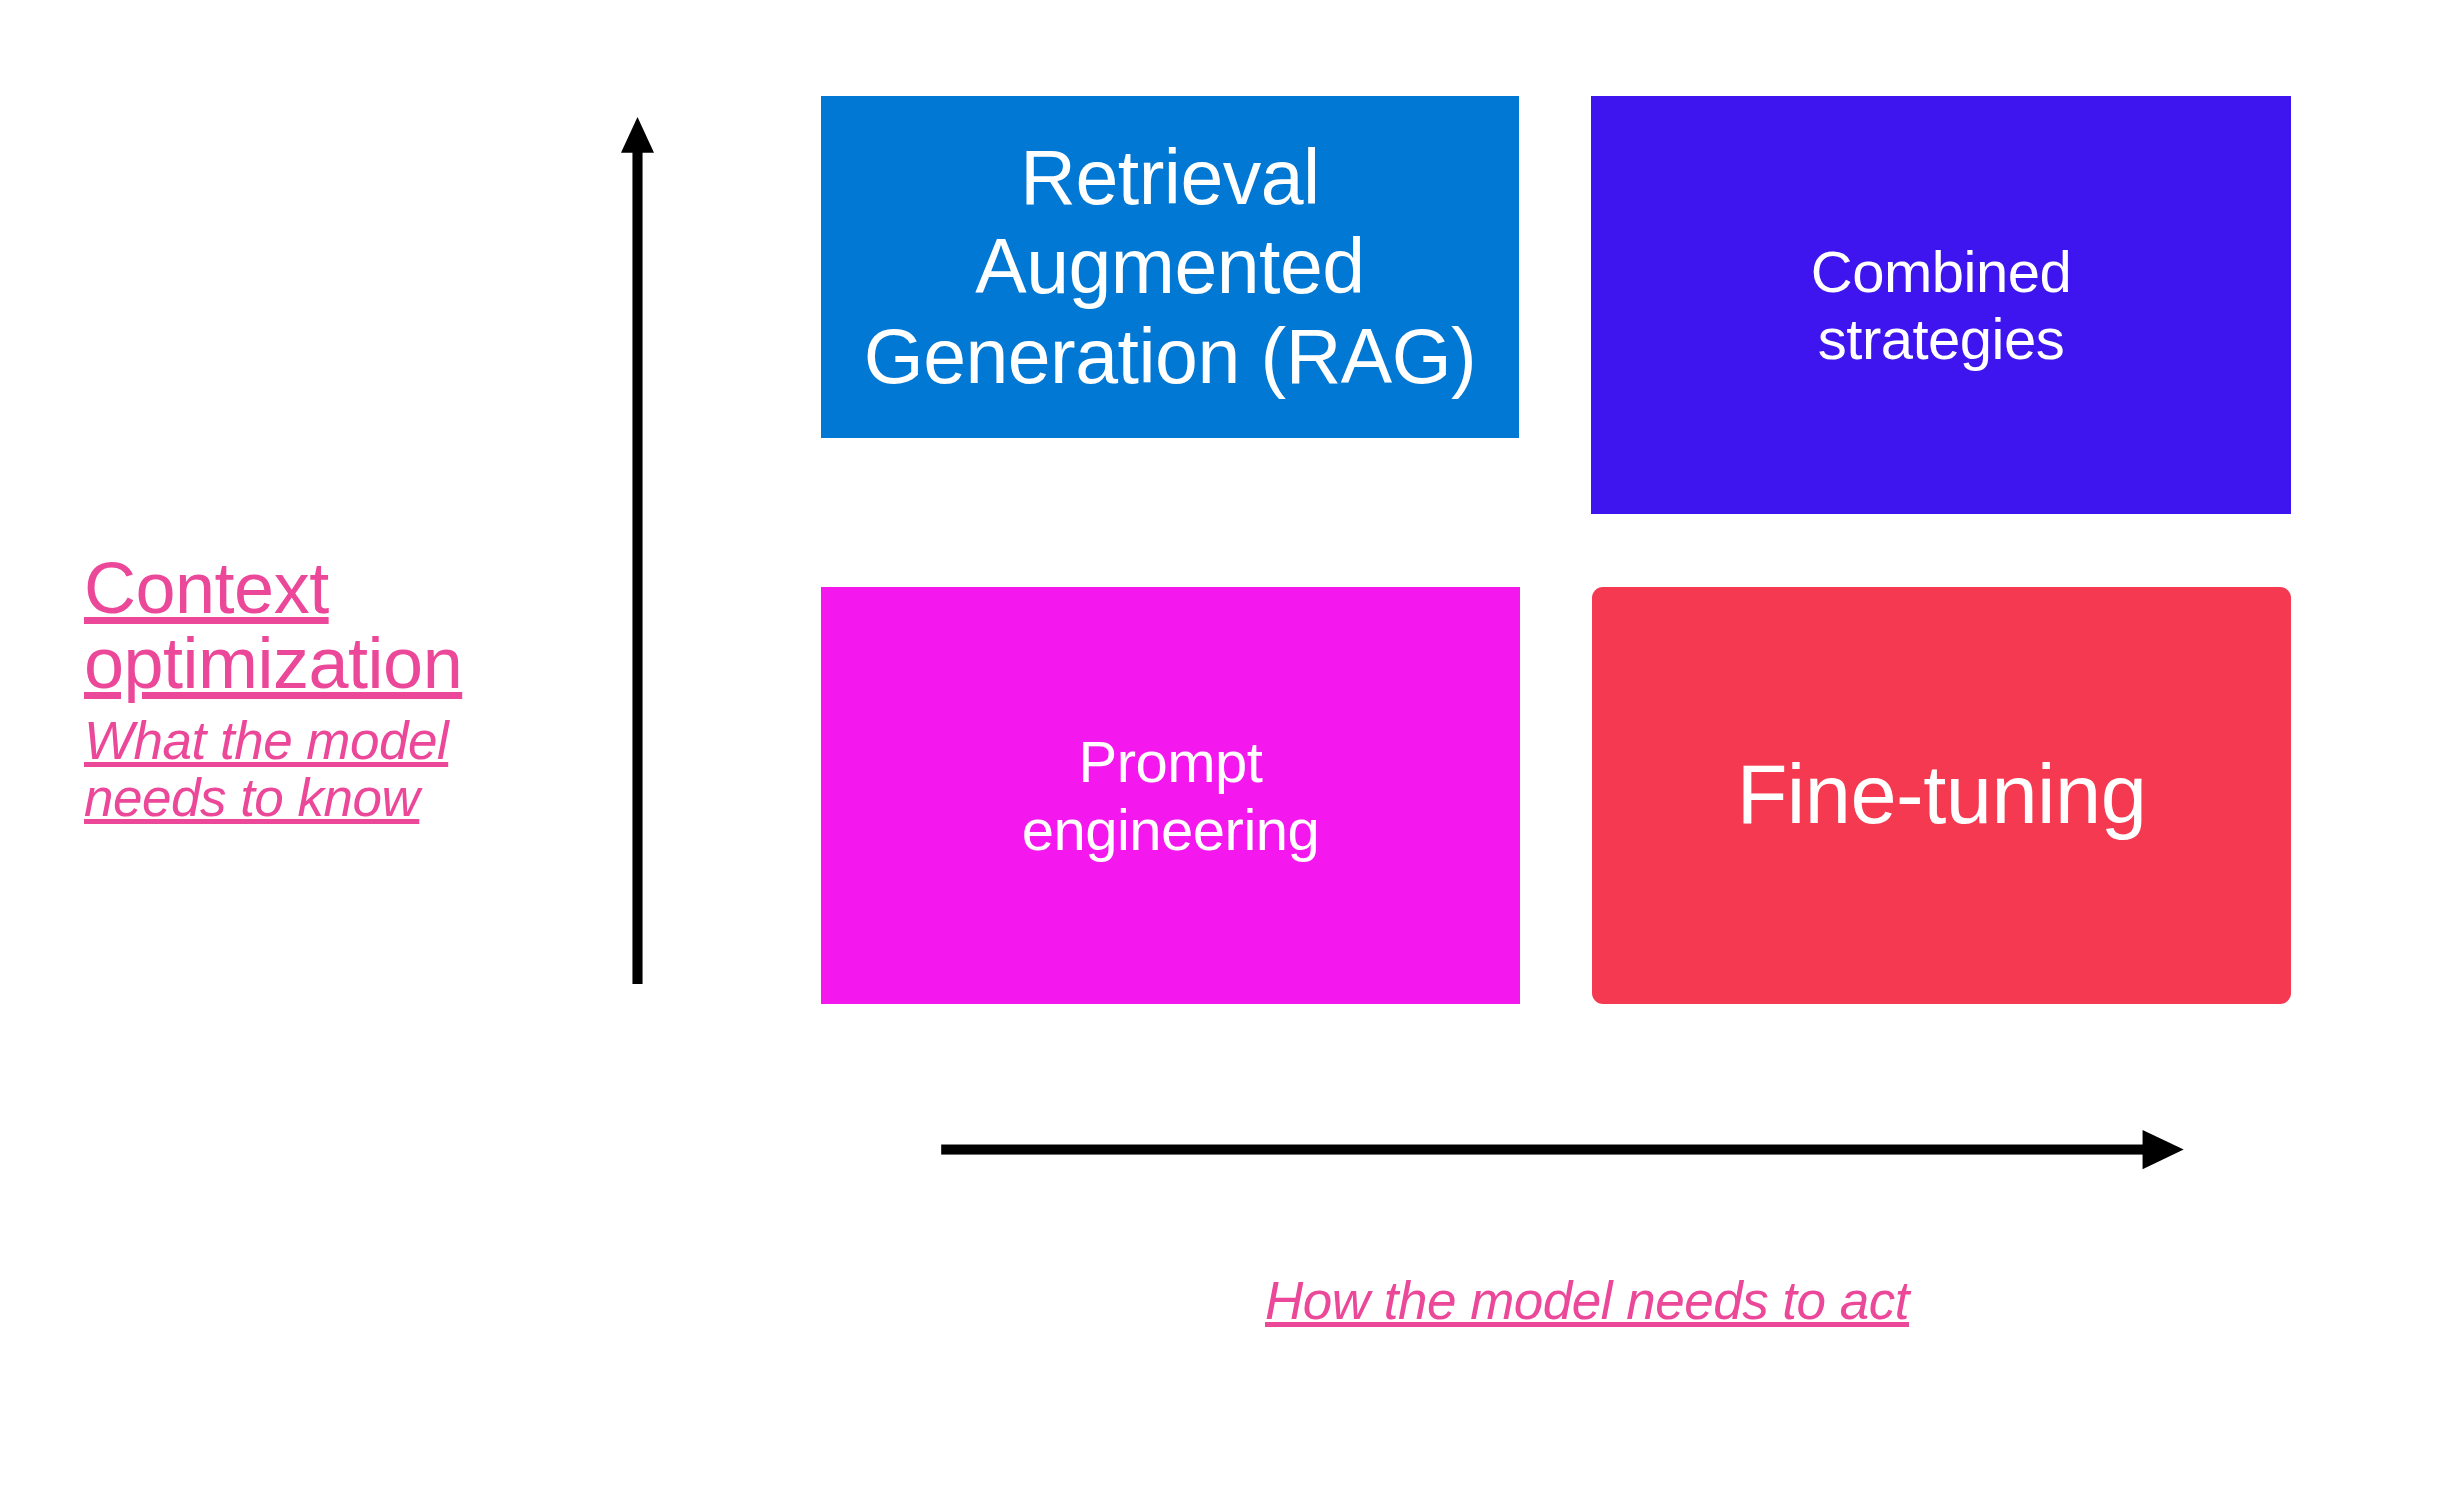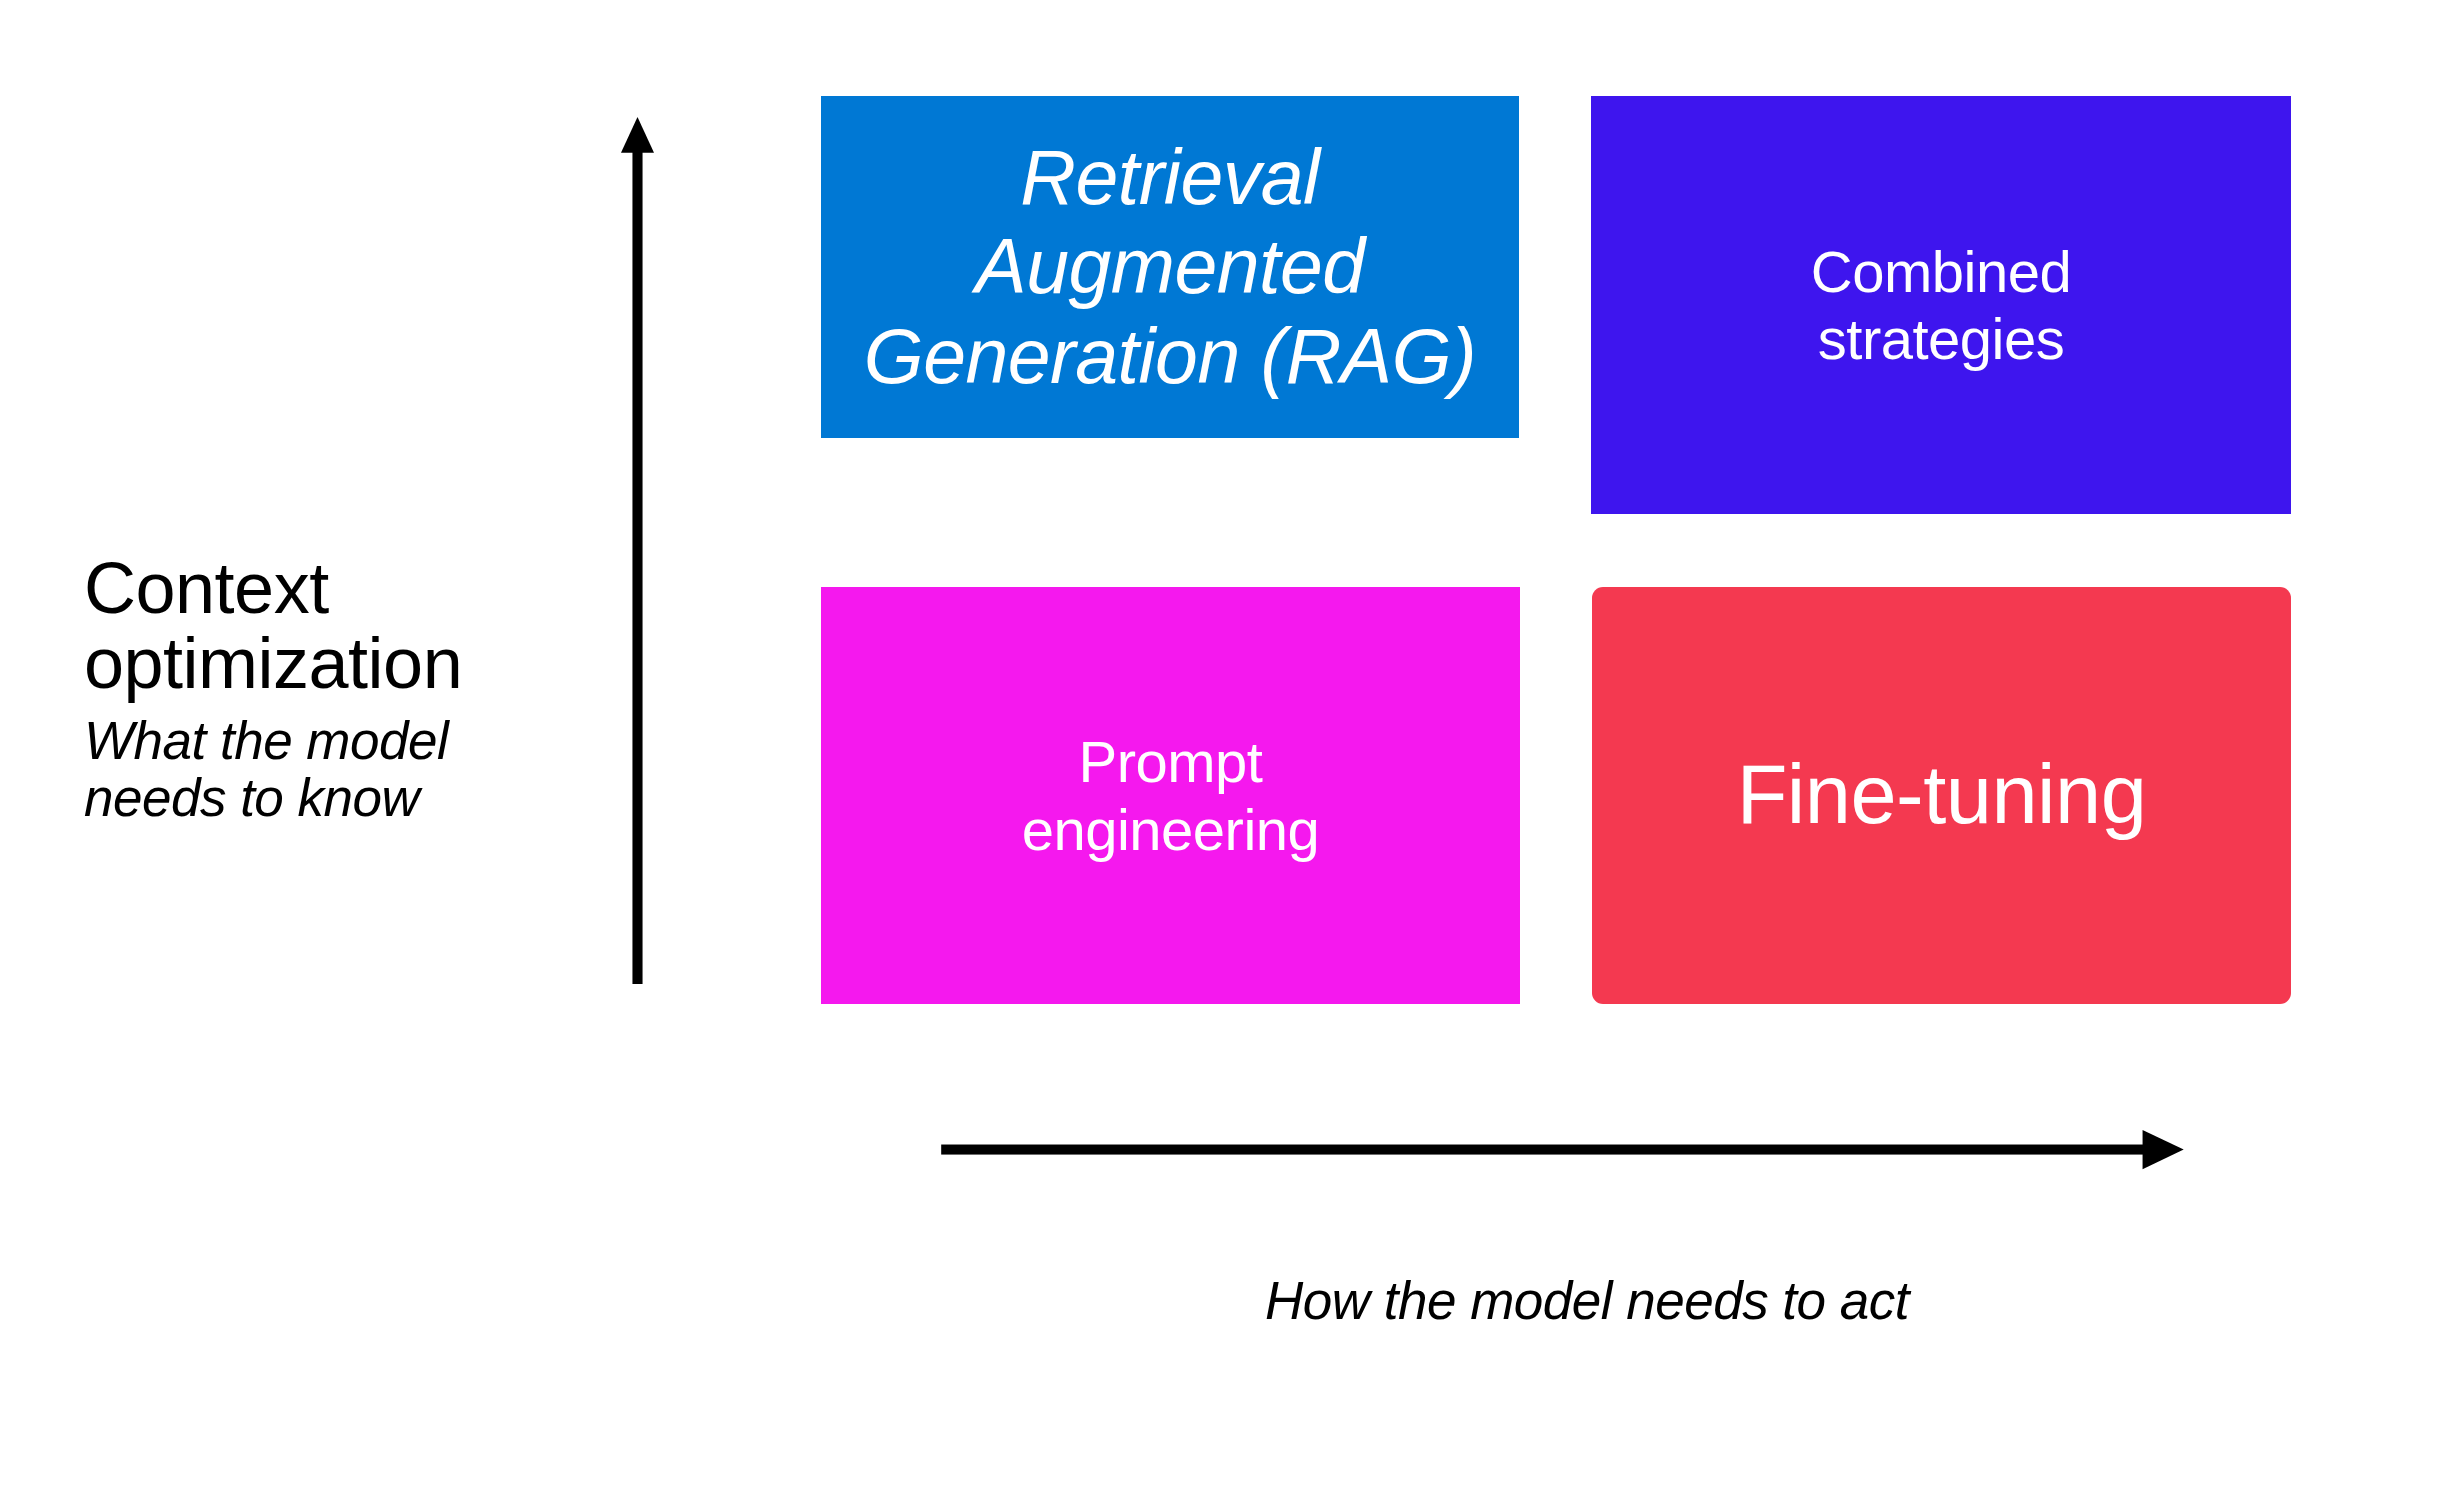--- a/index.html
+++ b/index.html
@@ -32,21 +32,20 @@
     white-space: pre-line;
     letter-spacing: -0.5px;
   }
 
   #quad-rag {
     left: 821px;
     top: 96px;
     width: 698px;
     height: 342px;
     font-size: 77px;
-    font-style: italic;
   }
   #quad-combined {
     left: 1591px;
     top: 96px;
     width: 700px;
     height: 418px;
     font-size: 58px;
   }
   #quad-prompt {
     left: 821px;
@@ -75,22 +74,23 @@
     position: absolute;
     left: 927px;
     top: 1118px;
     width: 1259px;
     height: 64px;
   }
 
   
   .axis-caption {
     position: absolute;
-    color: #000000;
+    color: #ec4899;
     font-family: "Liberation Sans", sans-serif;
+    text-decoration: underline;
   }
   .caption-main {
     font-weight: 400;
     font-size: 72px;
     line-height: 1.04;
     white-space: pre-line;
     letter-spacing: -0.5px;
   }
   .caption-sub {
     font-weight: 400;

